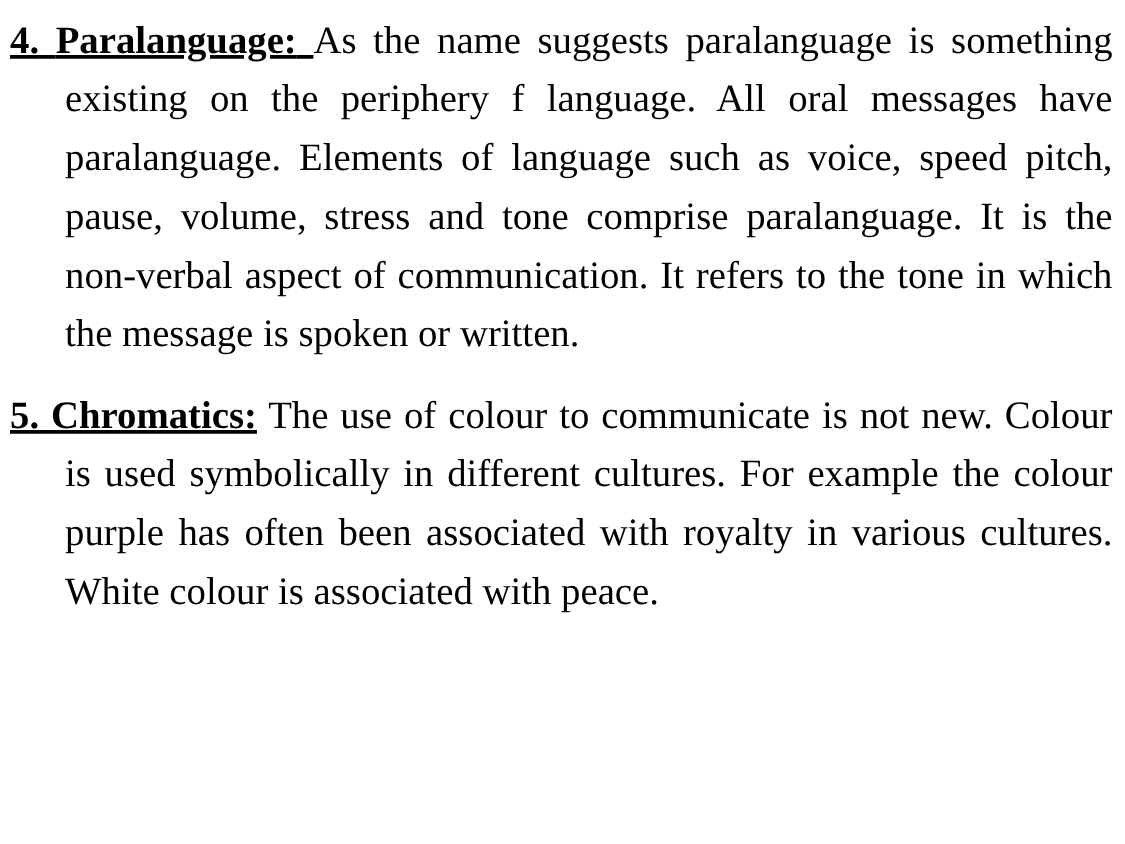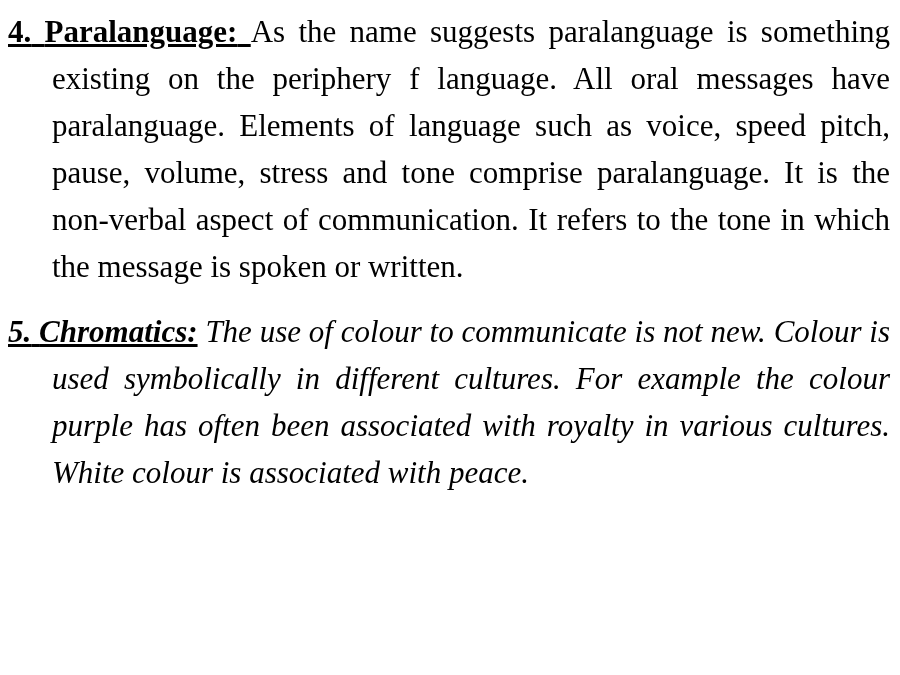--- a/index.html
+++ b/index.html
@@ -31,21 +31,20 @@
   }
   .para .body {
     text-indent: 0;
   }
   .heading {
     font-weight: bold;
     text-decoration: underline;
   }
   .para-2 {
     margin-top: 18px;
-    font-style: italic;
   }
 </style>
 </head>
 <body>
 
 <div class="page">
 
   <p class="para para-1">
     <span class="heading"><span>4.</span> <span>Paralanguage:</span> </span><span class="body">As the name suggests paralanguage is something existing on the periphery f language. All oral messages have  paralanguage. Elements of language such as voice, speed pitch, pause, volume, stress and tone comprise paralanguage. It is the non-verbal aspect of communication. It refers to the tone in which the message is spoken or written.</span>
   </p>

